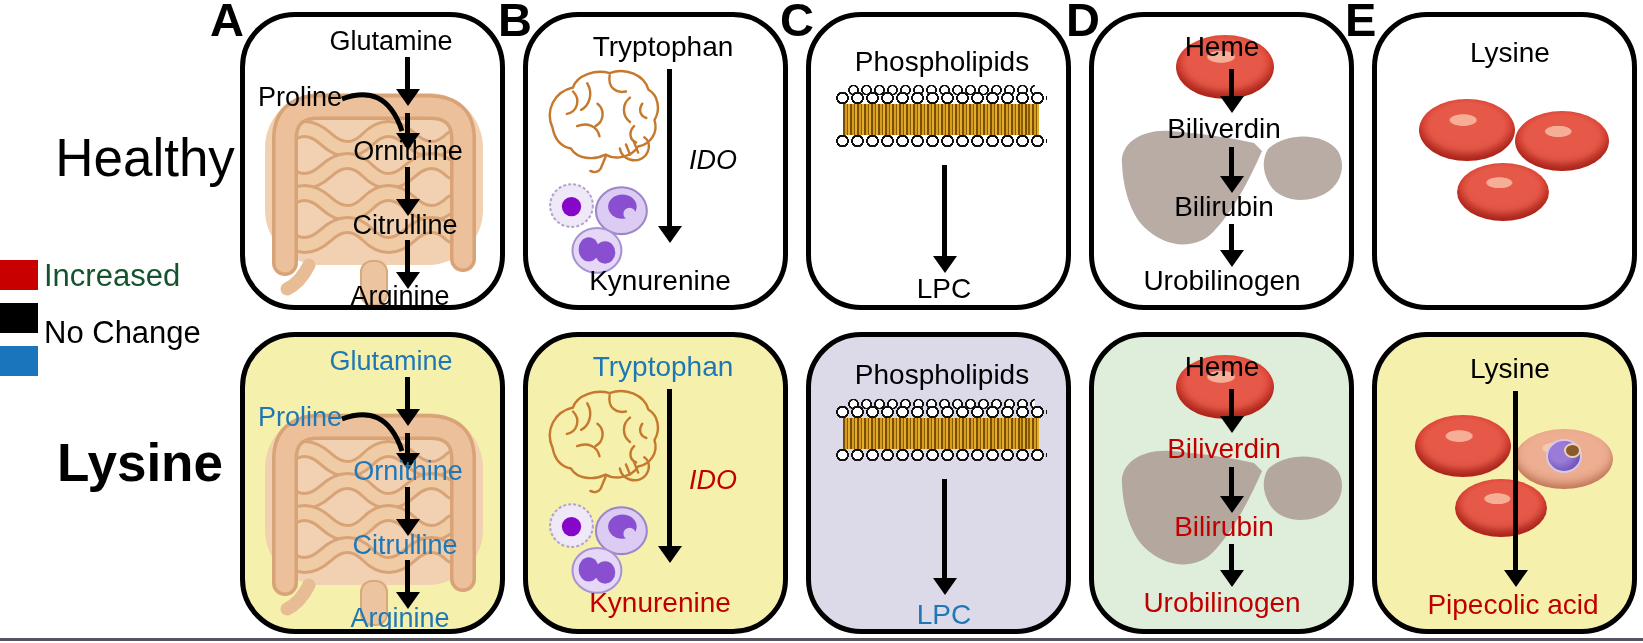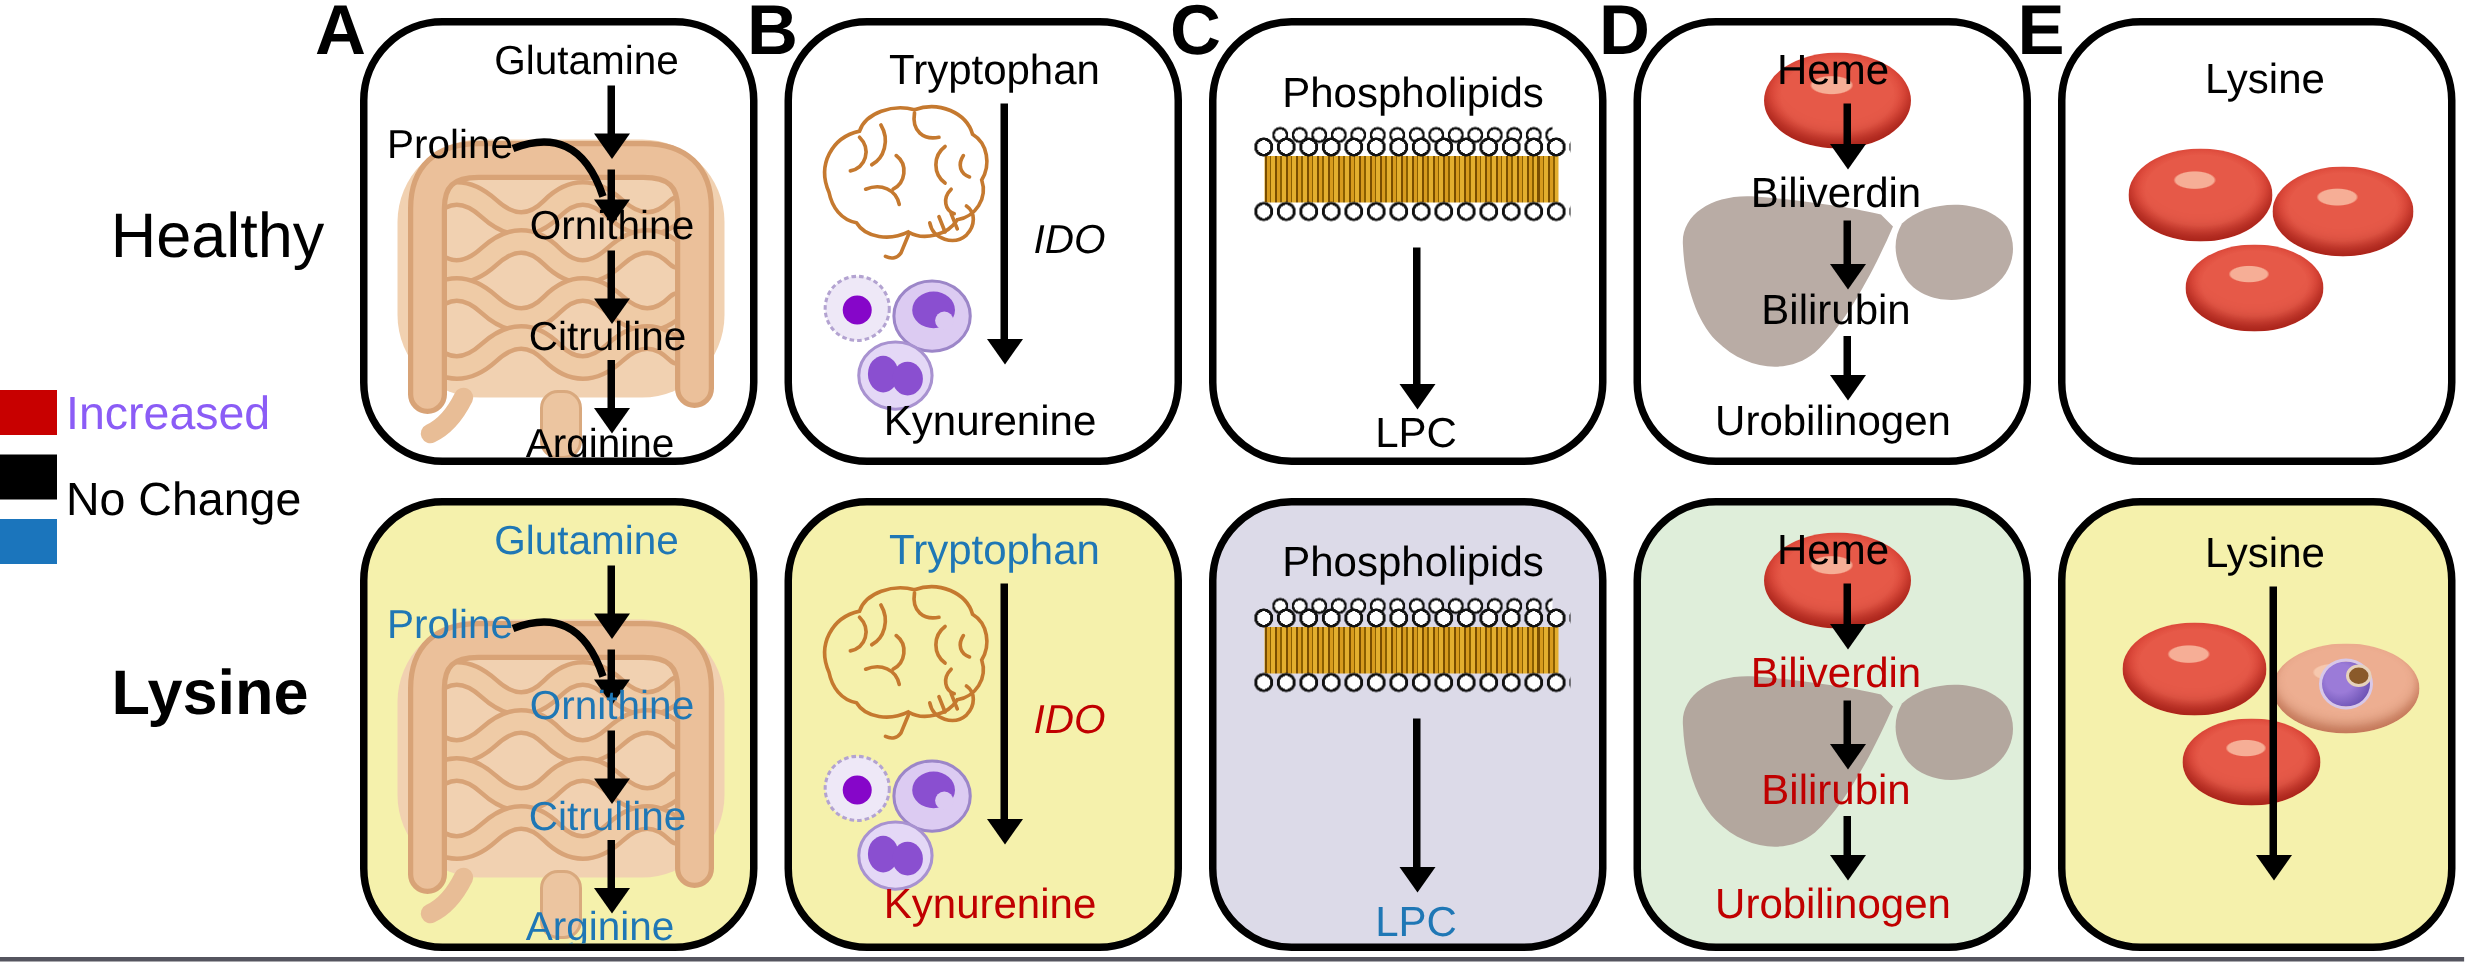--- a/index.html
+++ b/index.html
@@ -31,21 +31,21 @@
                    width:0; height:0; border-left:12px solid transparent; border-right:12px solid transparent;
                    border-top:17px solid #000; }
   .curve { position:absolute; z-index:2; }
 
   
   .sw { position:absolute; left:0; width:38px; height:30px; }
   .sw-red  { background:#C80000; }
   .sw-blk  { background:#000000; }
   .sw-blu  { background:#1B75BC; }
   .leg-lbl { position:absolute; left:44px; transform:translateY(-50%); font-size:31px; white-space:nowrap; }
-  .rowlbl { position:absolute; transform:translate(-50%,-50%); font-size:42px; color:#000; white-space:nowrap; }
+  .rowlbl { position:absolute; transform:translate(-50%,-50%); font-size:53px; color:#000; white-space:nowrap; }
   .boldlbl { font-weight:700; }
 
   
   .bilayer { position:absolute; z-index:1; }
   .bl-back  { height:14px; margin:0 12px -7px 12px;
               background-image:radial-gradient(circle 5.5px at 6.5px 7px,#fff 3.6px,#111 3.7px,#111 5.2px,transparent 5.5px);
               background-size:13px 14px; background-repeat:repeat-x; }
   .bl-heads { height:16px; position:relative; z-index:1;
               background-image:radial-gradient(circle 6.5px at 7.5px 8px,#fff 4.4px,#111 4.5px,#111 6.2px,transparent 6.5px);
               background-size:15px 16px; background-repeat:repeat-x; }
@@ -71,21 +71,21 @@
 
   .illus { position:absolute; z-index:0; }
   .bottom-rule { position:absolute; left:0; top:638px; width:1643px; height:3px; background:#55555F; }
 </style>
 </head>
 <body>
 
 <div id="fig">
 
   <div class="sw sw-red" style="top:260px"></div>
-  <div class="leg-lbl red" style="top:276px; color:#8b5cf6;">Increased</div>
+  <div class="leg-lbl red" style="top:276px; color:#14532d;">Increased</div>
   <div class="sw sw-blk" style="top:303px"></div>
   <div class="leg-lbl" style="top:333px">No Change</div>
   <div class="sw sw-blu" style="top:346px"></div>
 
   <div class="rowlbl" style="left:145px; top:157px;">Healthy</div>
   <div class="rowlbl boldlbl" style="left:140px; top:462px;">Lysine</div>
 
   <div class="letter" style="left:210px">A</div>
   <div class="letter" style="left:498px">B</div>
   <div class="letter" style="left:780px">C</div>
@@ -284,16 +284,17 @@
   </section>
 
   <section class="panel row2 bg-yellow" style="left:1372px">
     <div class="lbl big" style="left:133px; top:32px;">Lysine</div>
     <div class="varrow" style="left:136px; top:54px; height:180px;"></div>
     <div class="rbc" style="left:38px;  top:78px;  width:96px; height:62px;"></div>
     <div class="rbc rbc-pale" style="left:138px; top:92px; width:98px; height:60px;">
       <div class="parasite"></div>
     </div>
     <div class="rbc" style="left:78px;  top:142px; width:92px; height:58px;"></div>
+    <div class="lbl big red" style="left:136px; top:268px;">Pipecolic acid</div>
   </section>
 
   <div class="bottom-rule"></div>
 </div>
 
 </body></html>

